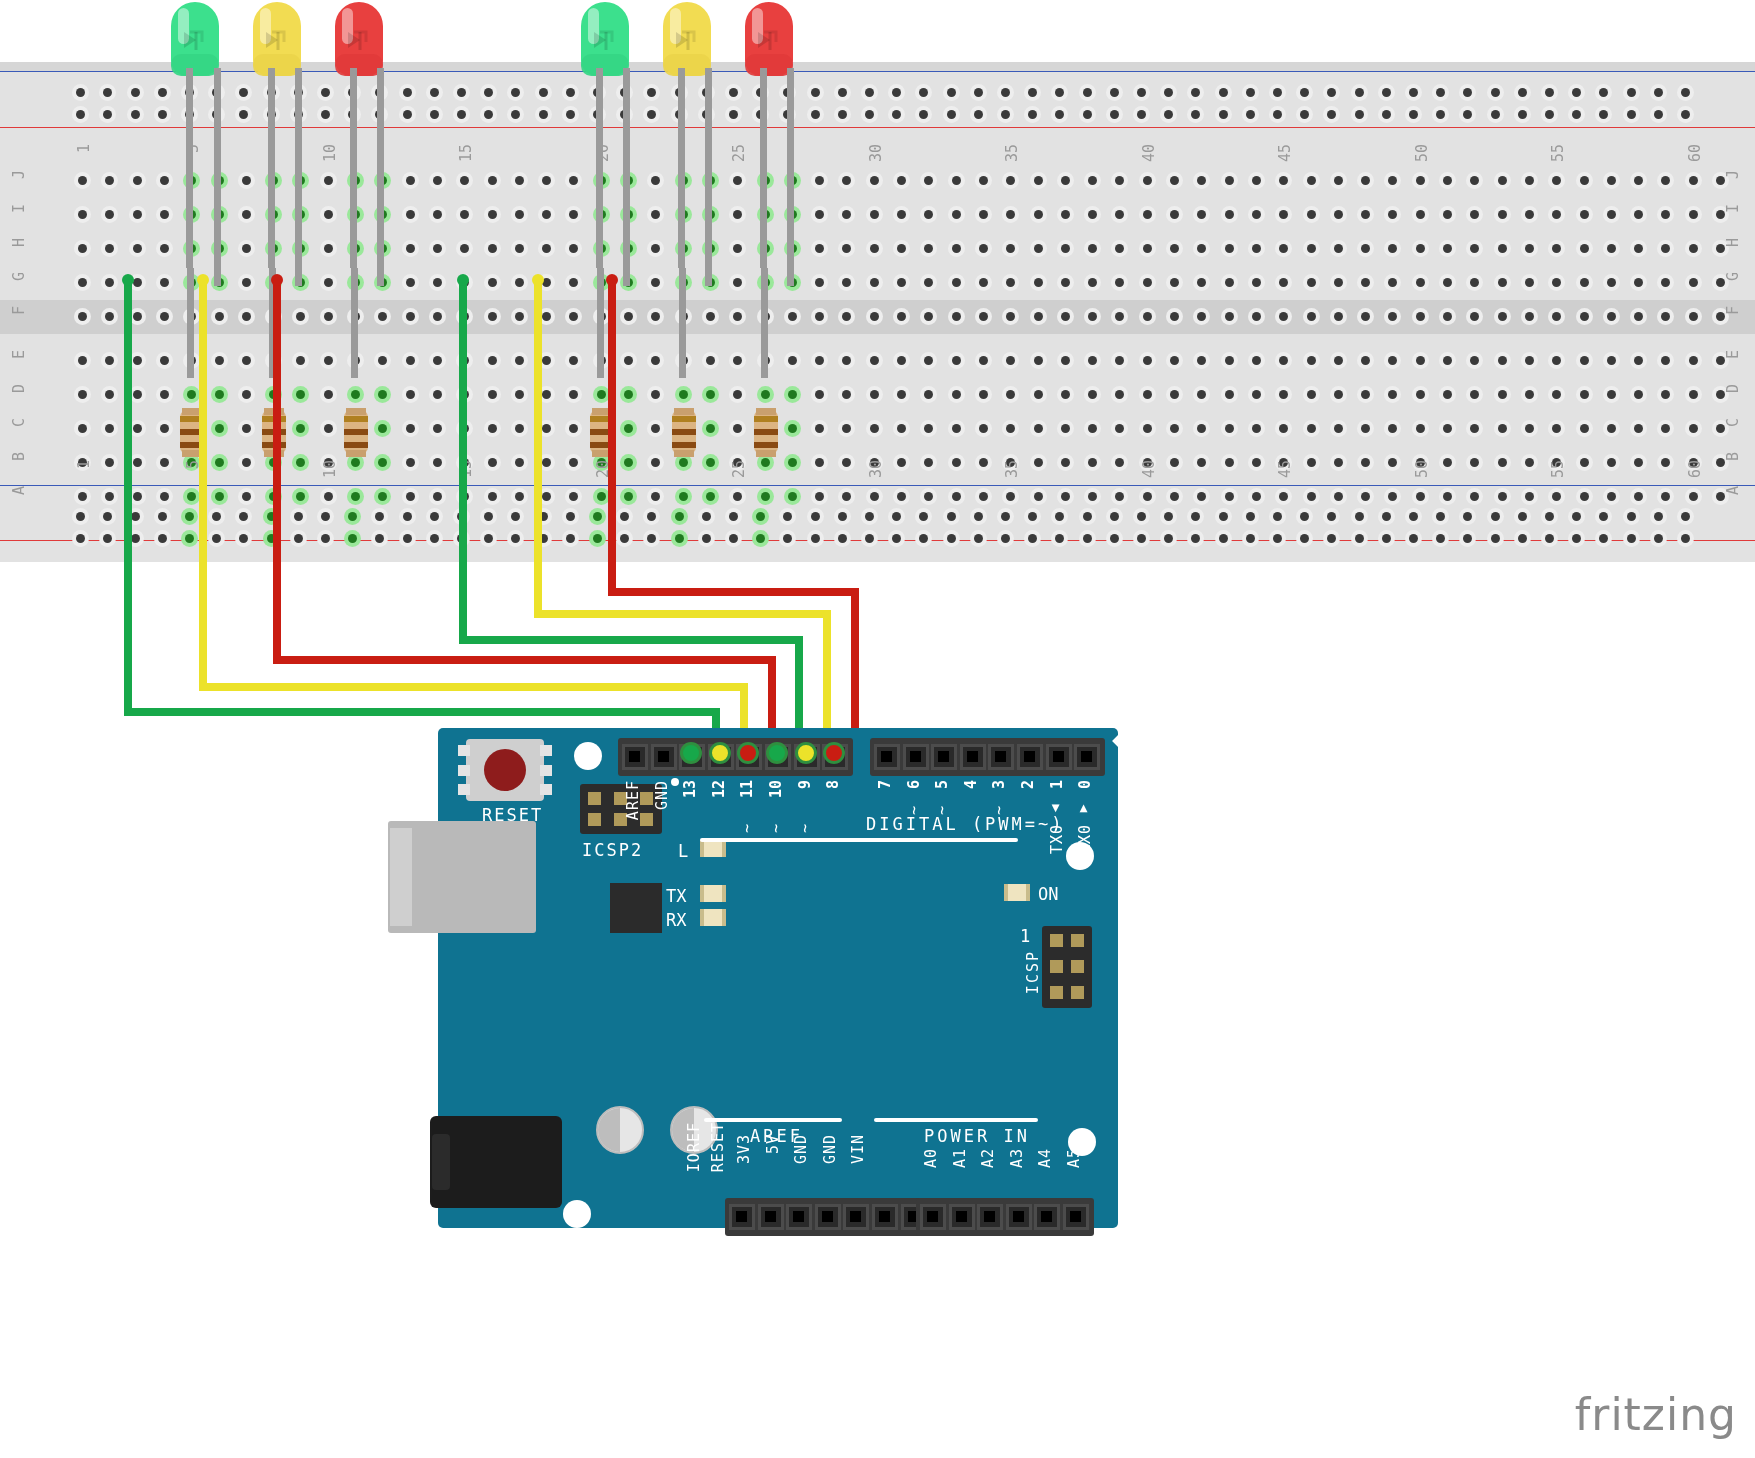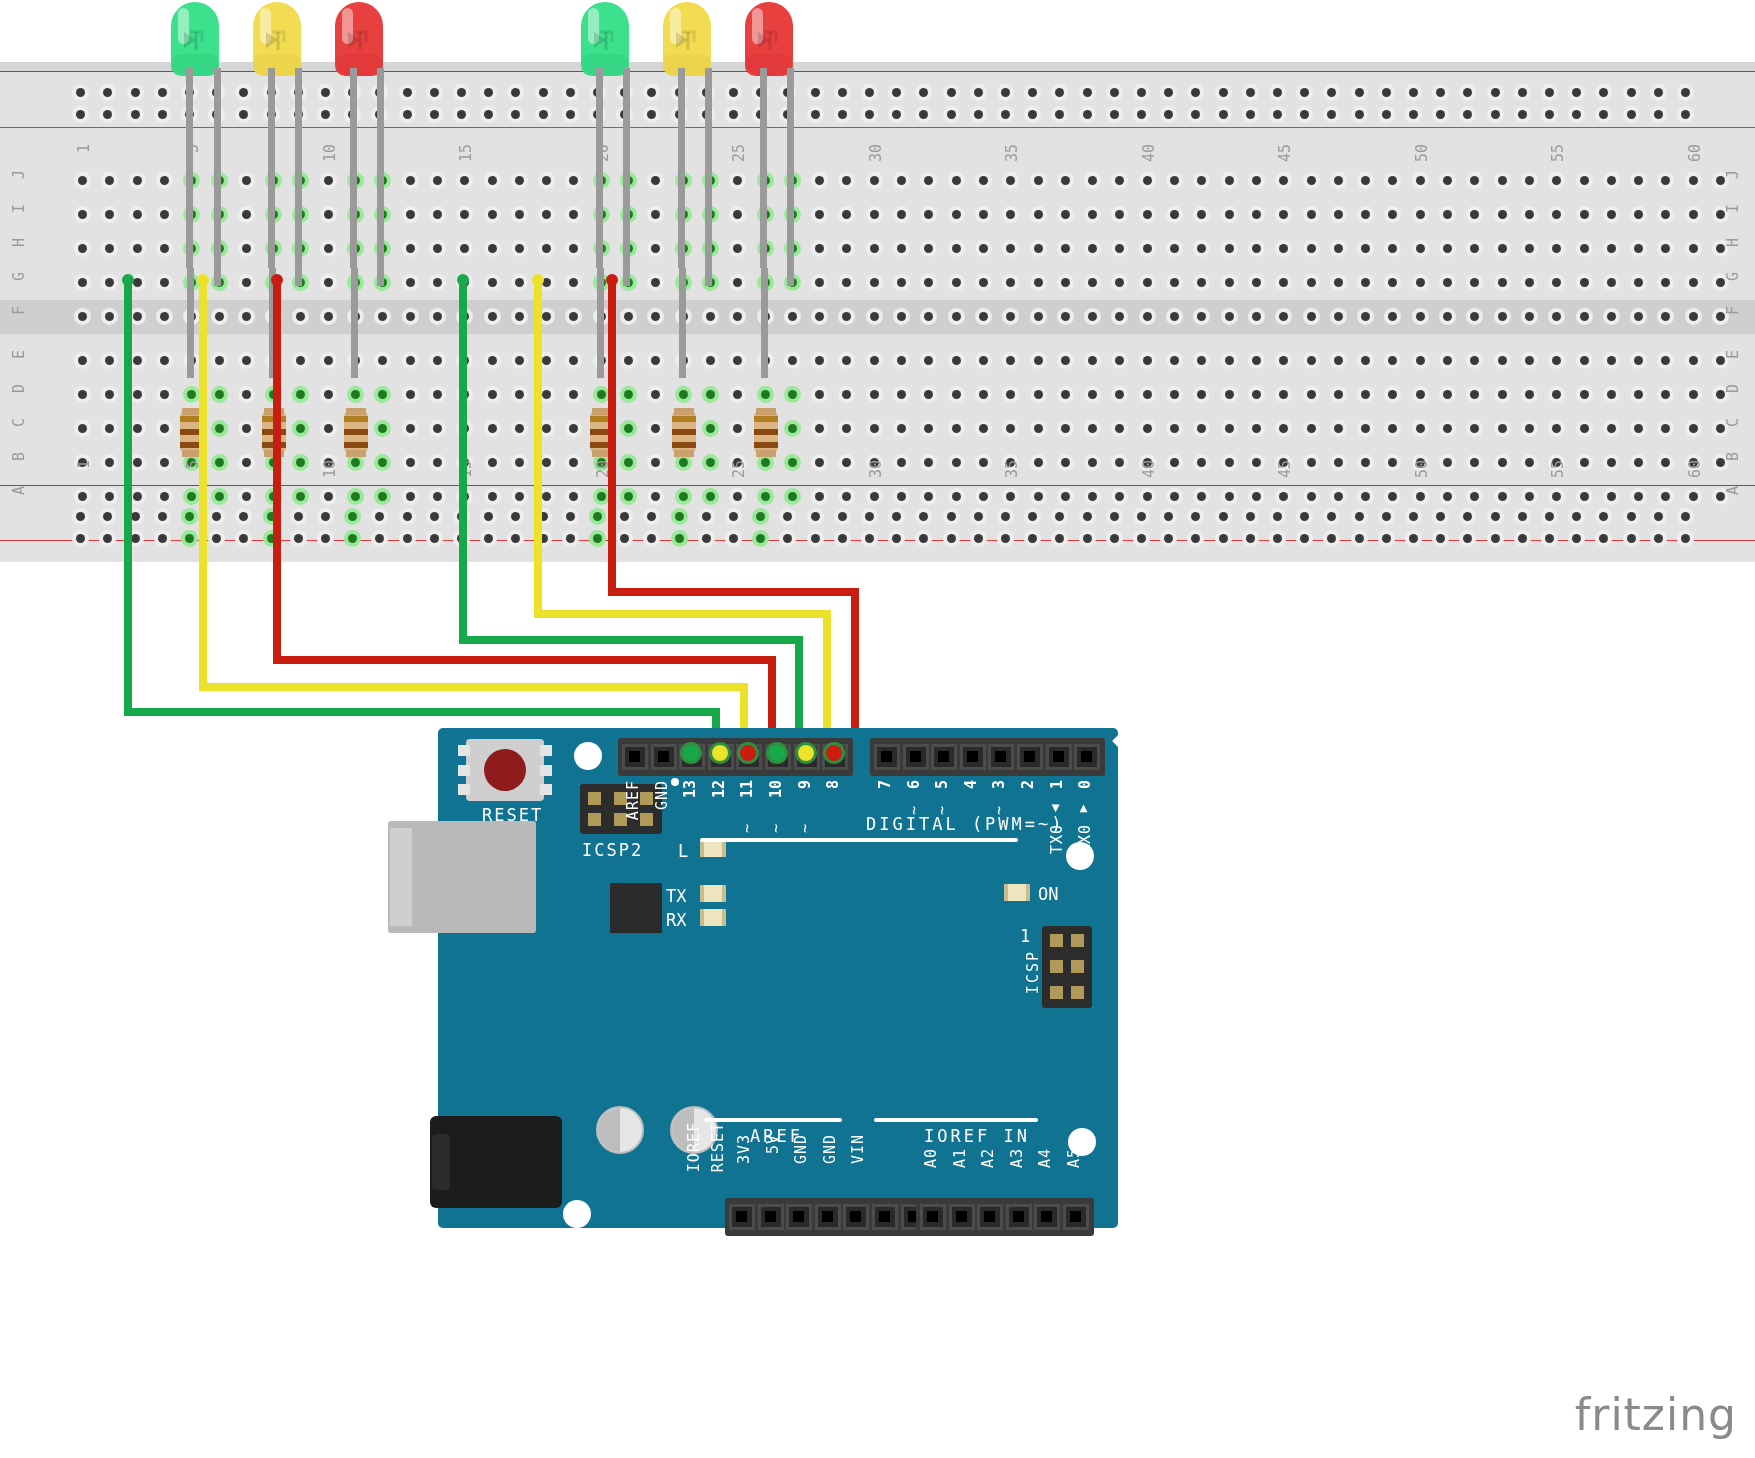--- a/index.html
+++ b/index.html
@@ -3073,17 +3073,17 @@
         <div class="pinlbl" style="left: 627px; top: 420px; font-weight: normal; letter-spacing: 1px;">A5</div>
       </div>
 
     <div class="whiteline" style="left:262px;top:110px;width:318px;"></div>
     <div class="sect" style="left:428px;top:86px;">DIGITAL (PWM=~)</div>
 
     <div class="whiteline" style="left:266px;top:390px;width:138px;"></div>
     <div class="sect" style="left:312px;top:398px;">AREF</div>
 
     <div class="whiteline" style="left:436px;top:390px;width:164px;"></div>
-    <div class="sect" style="left:486px;top:398px;">IOREF IN</div>
+    <div class="sect" style="left:486px;top:398px;">POWER IN</div>
   </div>
 
   <div class="fritz">fritzing</div>
 </div>
 
 </body></html>

